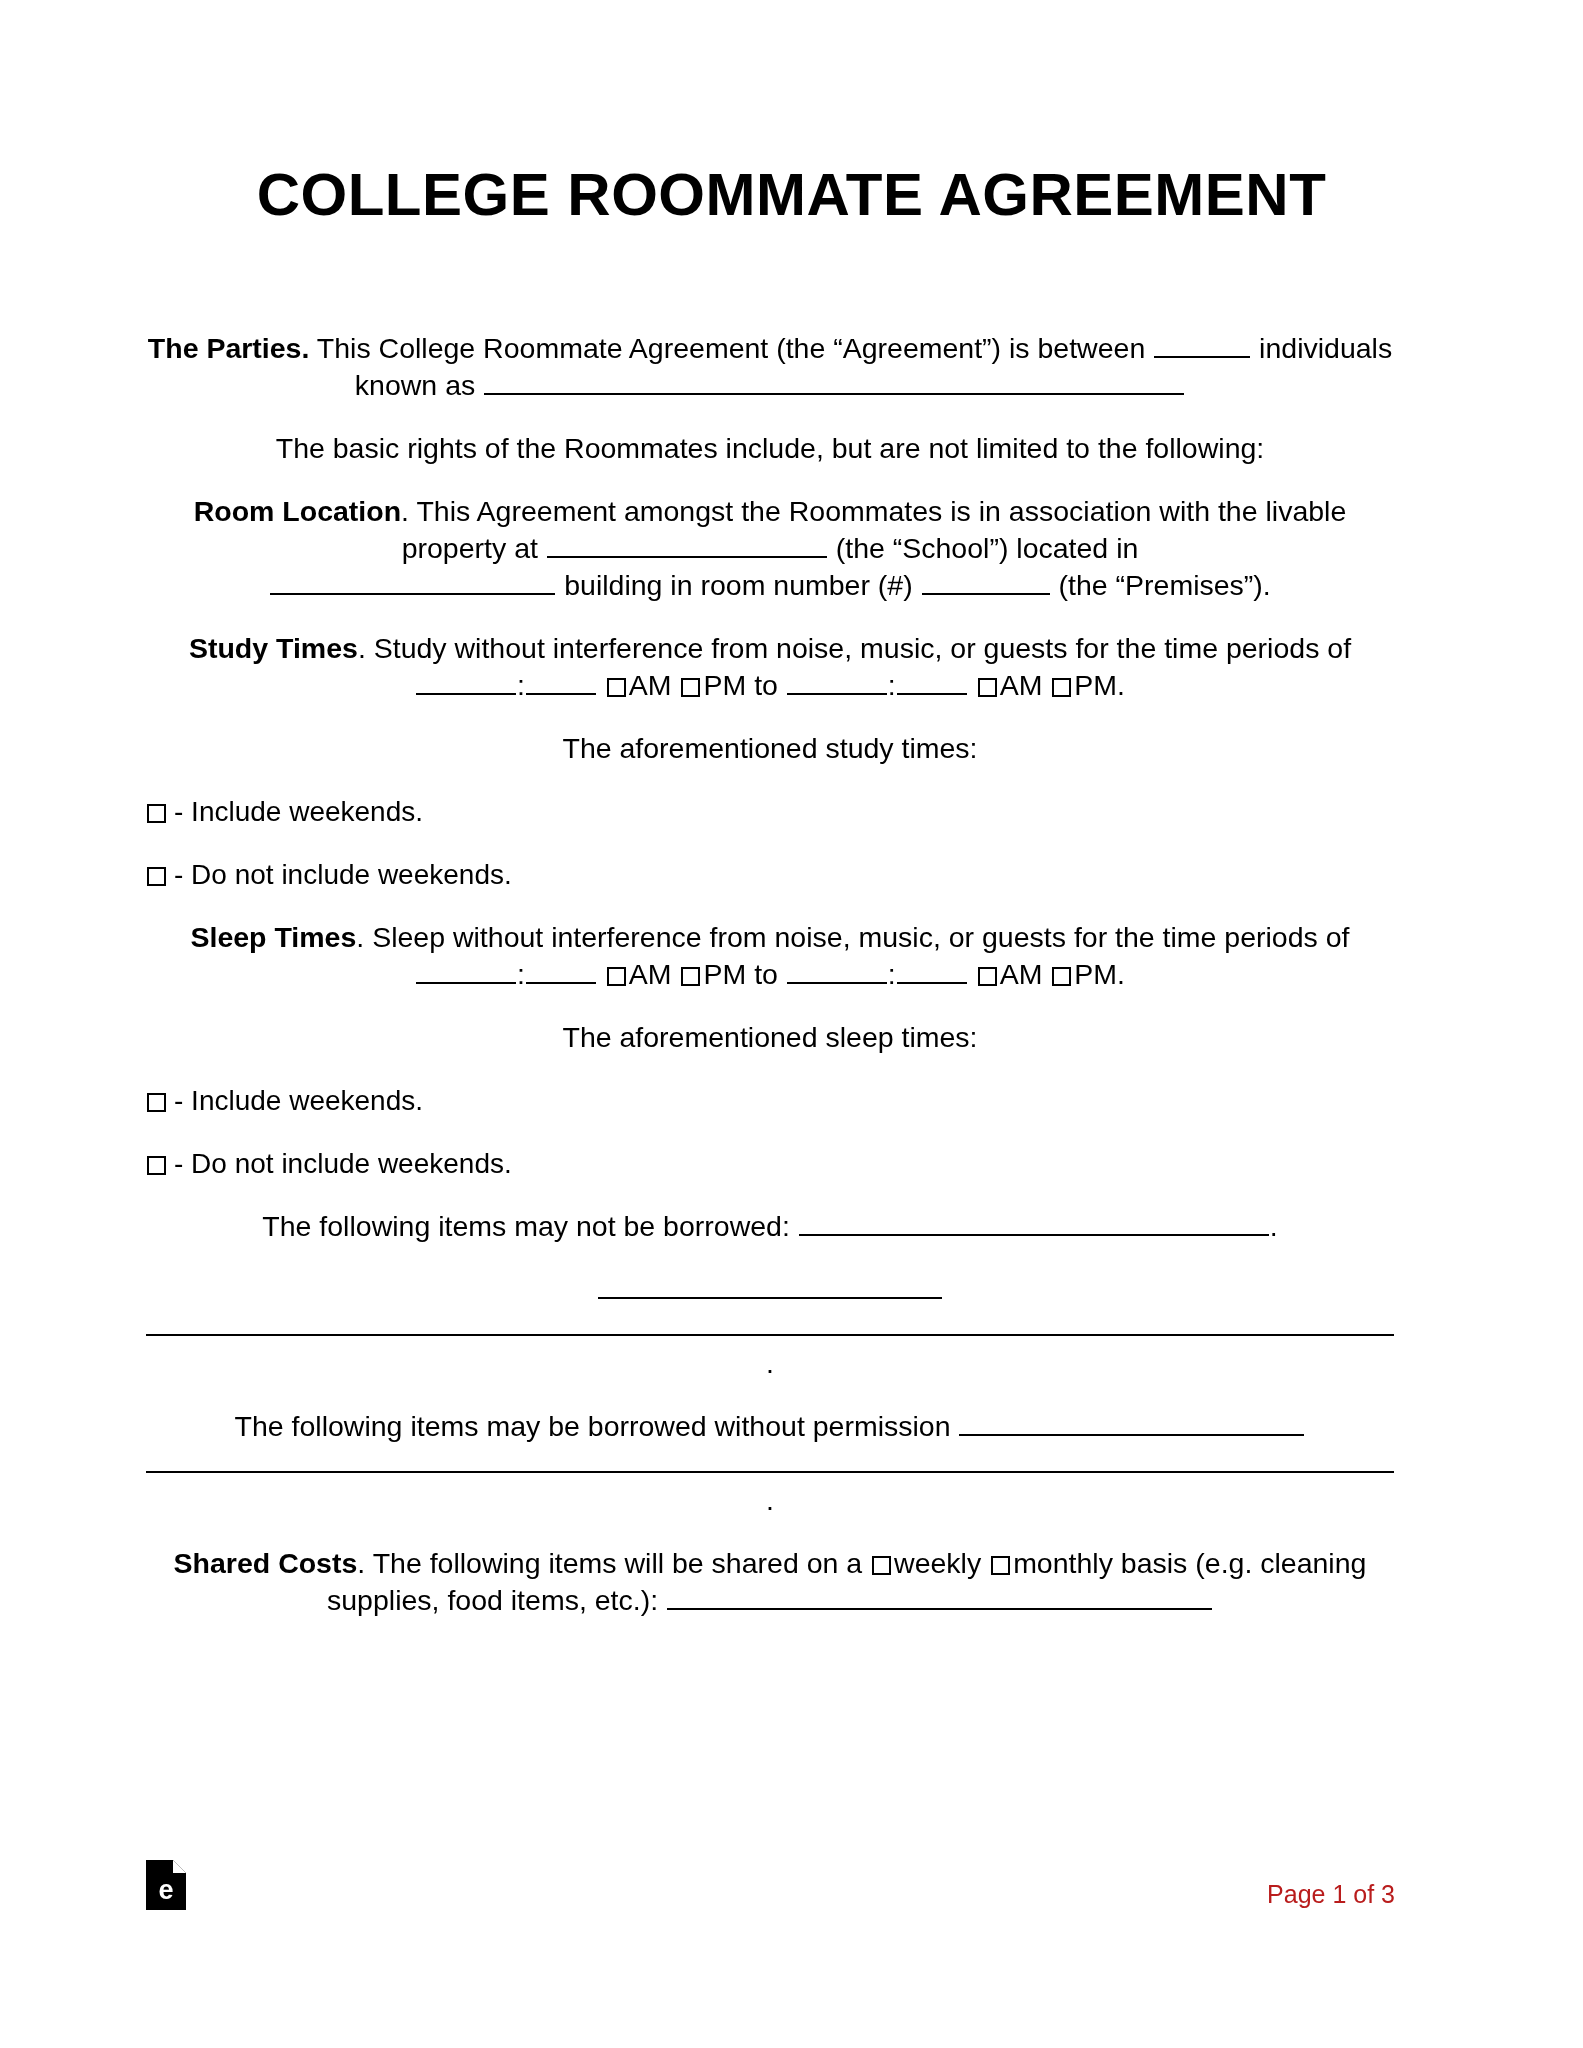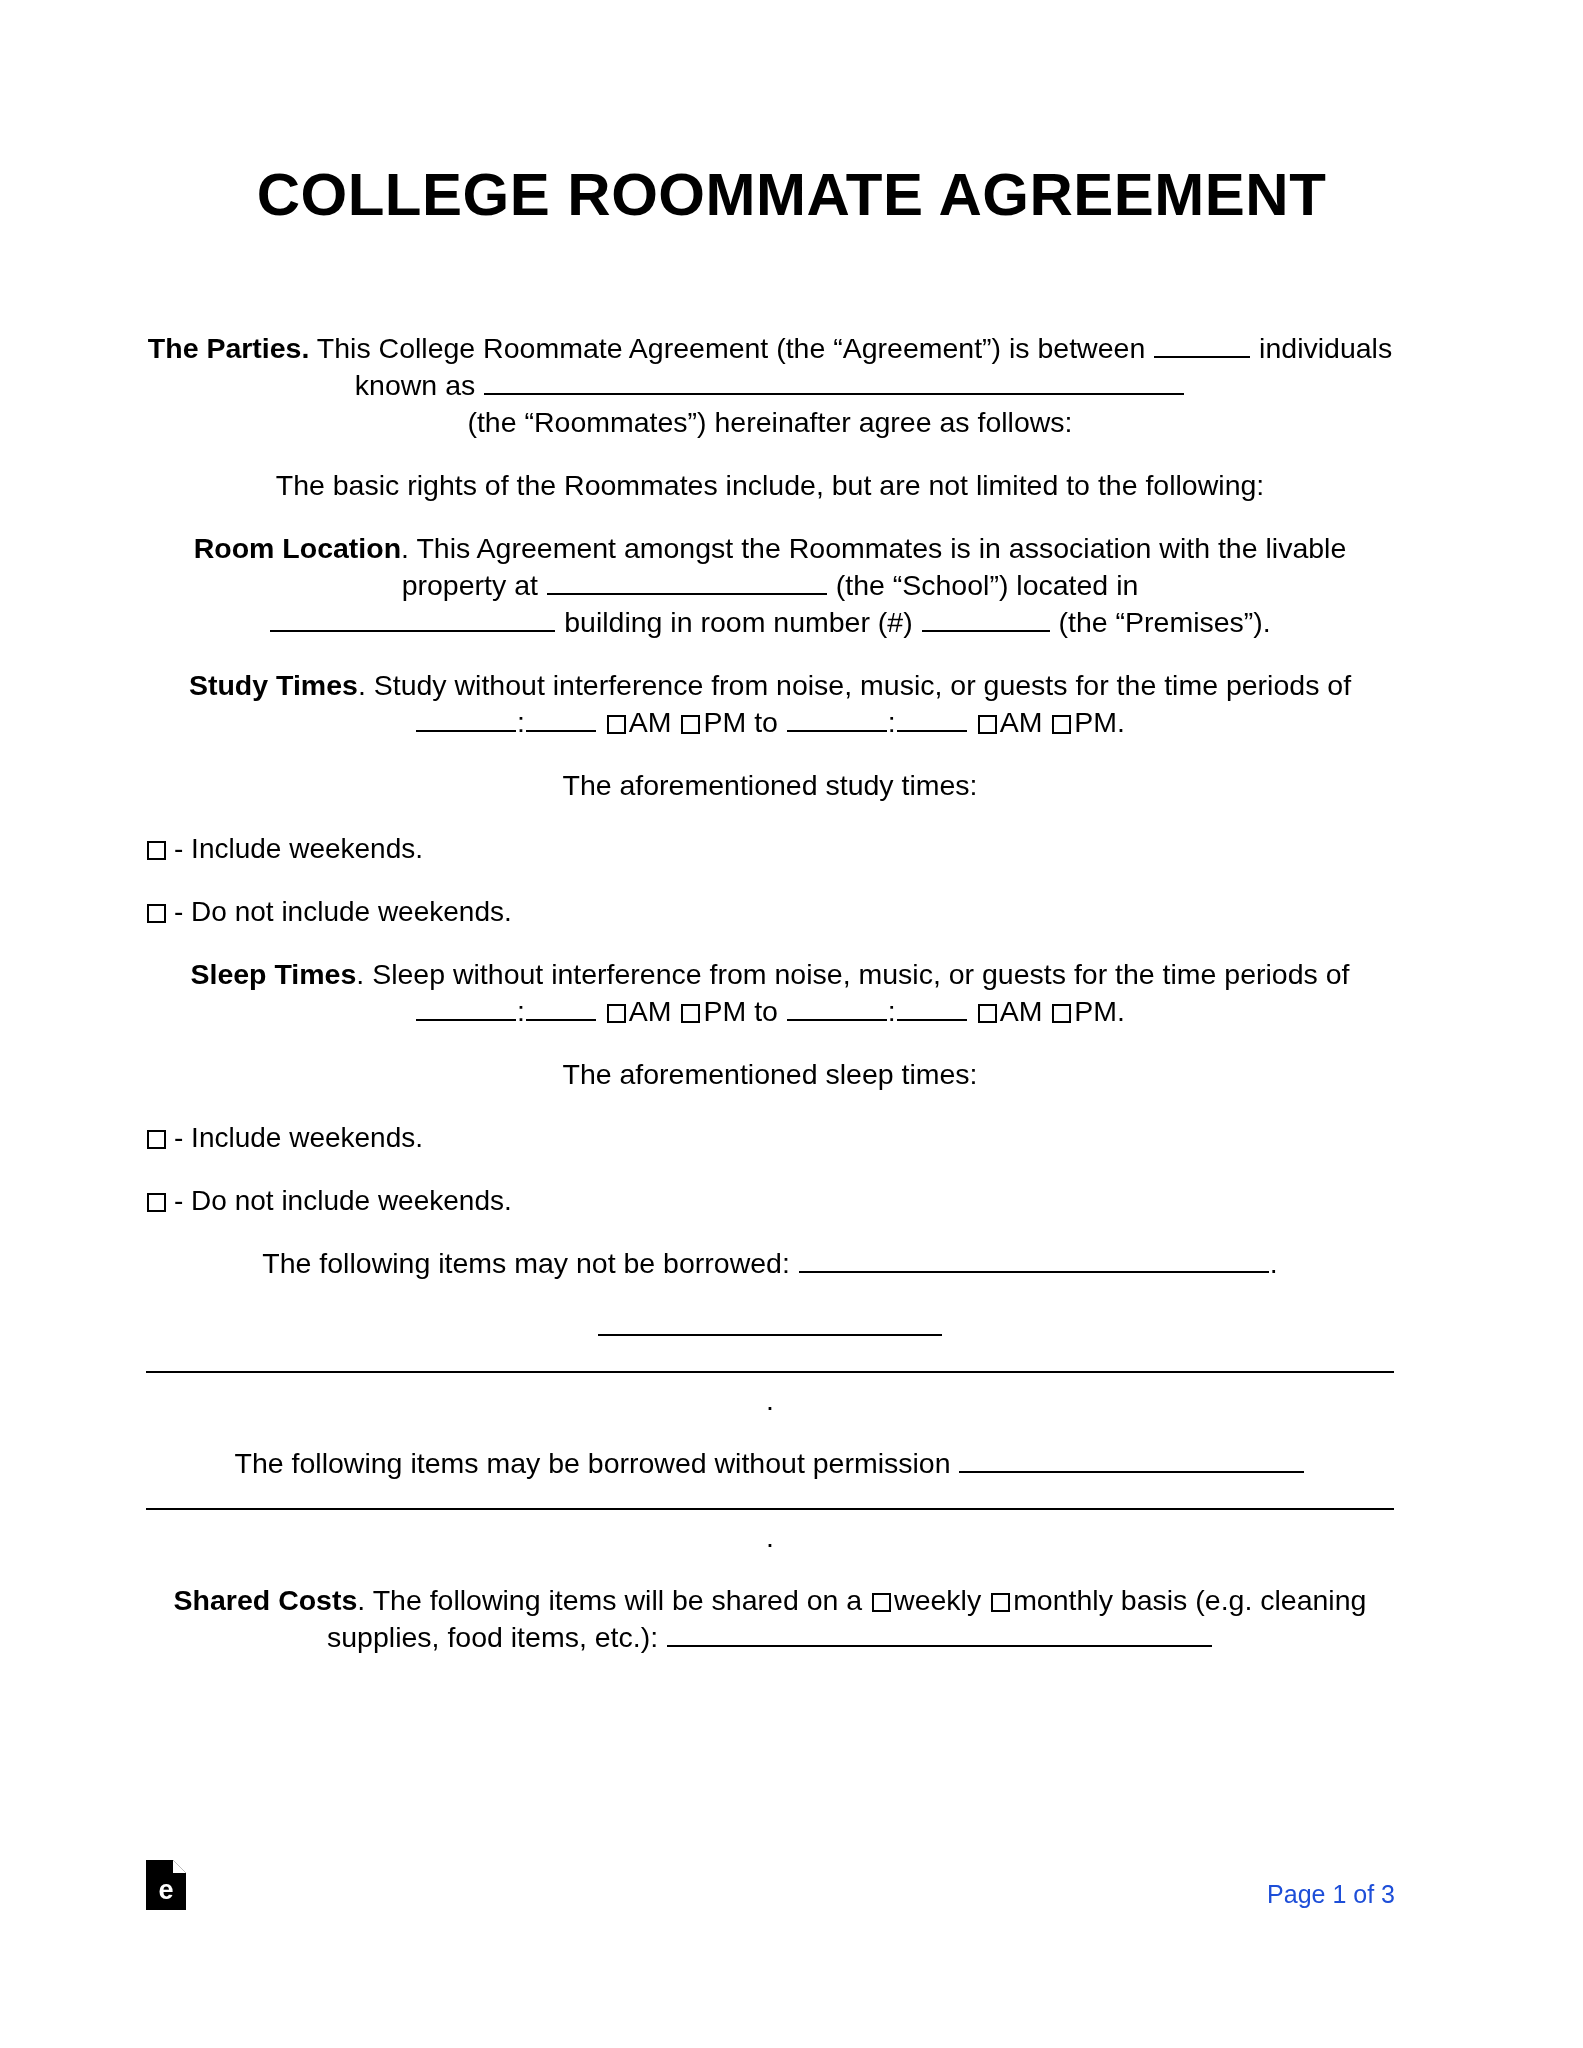--- a/index.html
+++ b/index.html
@@ -88,33 +88,33 @@
     top: 1860px;
     width: 40px;
     height: 50px;
   }
   .page-number {
     position: absolute;
     right: 188px;
     top: 1880px;
     font-size: 25px;
     font-family: "Liberation Sans", sans-serif;
-    color: #1d4ed8;
+    color: #b91c1c;
   }
 </style>
 </head>
 <body>
 
 <div class="page">
 
   <div class="doc-title">COLLEGE ROOMMATE AGREEMENT</div>
 
   <div class="body-area">
 
-    <p class="para"><b>The Parties.</b><span> This College Roommate Agreement (the “Agreement”) is between </span><span class="blank b-party-count"></span><span> individuals known as </span><span class="blank b-party-names"></span><br><span>(the “Roommates”) hereinafter agree as follows:</span></p>
+    <p class="para"><b>The Parties.</b><span> This College Roommate Agreement (the “Agreement”) is between </span><span class="blank b-party-count"></span><span> individuals known as </span><span class="blank b-party-names"></span><br></p>
 
     <p class="para">The basic rights of the Roommates include, but are not limited to the following:</p>
 
     <p class="para"><b>Room Location</b><span>. This Agreement amongst the Roommates is in association with the livable property at </span><span class="blank b-school"></span><span> (the “School”) located in </span><br><span class="blank b-building"></span><span> building in room number (#) </span><span class="blank b-roomnum"></span><span> (the “Premises”).</span></p>
 
     <p class="para"><b>Study Times</b><span>. Study without interference from noise, music, or guests for the time periods of </span><span class="blank b-hour"></span><span>:</span><span class="blank b-min"></span> <span class="cbox"></span><span>AM</span> <span class="cbox"></span><span>PM</span><span> to </span><span class="blank b-hour"></span><span>:</span><span class="blank b-min"></span> <span class="cbox"></span><span>AM</span> <span class="cbox"></span><span>PM</span><span>.</span></p>
 
     <p class="para">The aforementioned study times:</p>
 
     <p class="chk-line"><span class="cbox"></span><span>- Include weekends.</span></p>

